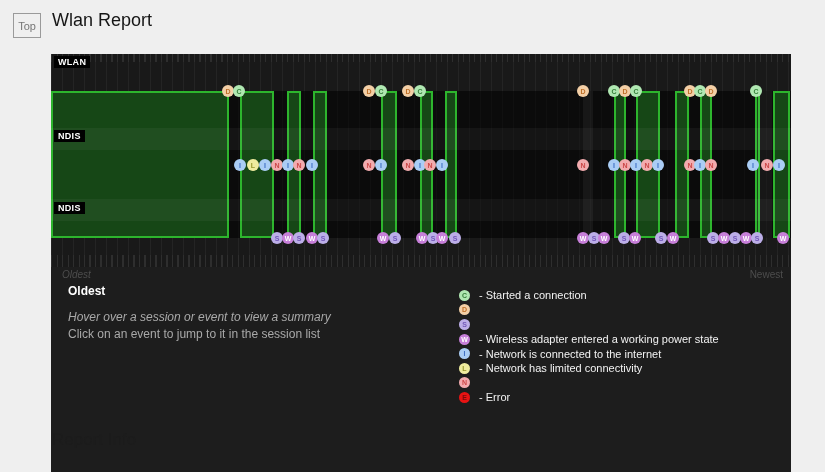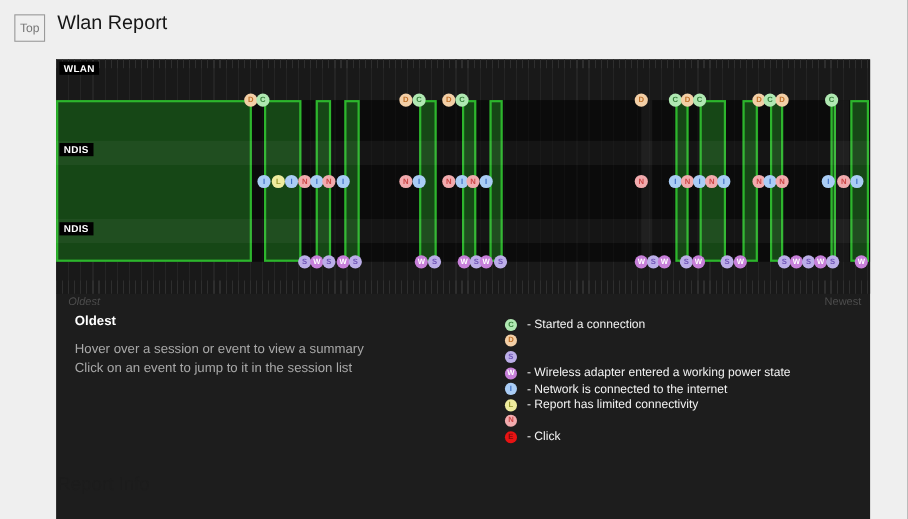--- a/index.html
+++ b/index.html
@@ -38,21 +38,21 @@
   .evt { position:absolute; width:12px; height:12px; border-radius:50%;
          font-size:7px; font-weight:bold; display:flex; align-items:center; justify-content:center;
          z-index:5; cursor:pointer; }
 
   .axis-label { position:absolute; top:215px; font-size:10px; color:#4d4d4d; }
   .axis-label.oldest { left:11px;font-style:italic; } .axis-label.newest { right:8px; }
 
   
   .summary-title { position:absolute; left:17px; top:230px; font-size:12px; font-weight:bold; color:#ffffff; }
   .summary-line { position:absolute; left:17px; font-size:12px; color:#a9a9a9; }
-  .summary-line.l1 { top:256px; } .summary-line.l2 { top:273px; }
+  .summary-line.l1 { top:256px;font-style:italic; } .summary-line.l2 { top:273px; }
 
   .legend { position:absolute; left:408px; top:234px; width:330px; }
   .legend-row { display:flex; align-items:center; height:14.6px; }
   .legend-row .dot { width:11px; height:11px; border-radius:50%; margin-right:9px; flex:0 0 11px;
                      font-size:7px; font-weight:bold; display:flex; align-items:center; justify-content:center; }
   .legend-label { font-size:11px; color:#f2f2f2; white-space:nowrap; }
 
   .footer-title { position:absolute; left:52px; top:430px; font-size:17px; color:#1c1c1c; font-weight:400; }
 </style>
 </head>
@@ -184,26 +184,26 @@
         <div class="legend-row">
           <span class="dot" style="background: rgb(199, 127, 217); color: rgb(255, 255, 255);">W</span>
           <span class="legend-label">- Wireless adapter entered a working power state</span>
         </div>
         <div class="legend-row">
           <span class="dot" style="background: rgb(170, 205, 245); color: rgb(63, 111, 196);">I</span>
           <span class="legend-label">- Network is connected to the internet</span>
         </div>
         <div class="legend-row">
           <span class="dot" style="background: rgb(239, 236, 158); color: rgb(151, 151, 44);">L</span>
-          <span class="legend-label">- Report has limited connectivity</span>
+          <span class="legend-label">- Network has limited connectivity</span>
         </div>
         <div class="legend-row">
           <span class="dot" style="background: rgb(242, 171, 174); color: rgb(204, 72, 72);">N</span>
         </div>
         <div class="legend-row">
           <span class="dot" style="background: rgb(232, 19, 19); color: rgb(124, 10, 10);">E</span>
-          <span class="legend-label">- Click</span>
+          <span class="legend-label">- Error</span>
         </div>
       </div>
   </div>
 
   <div class="footer-title">Report Info</div>
 </div>
 
 </body></html>

